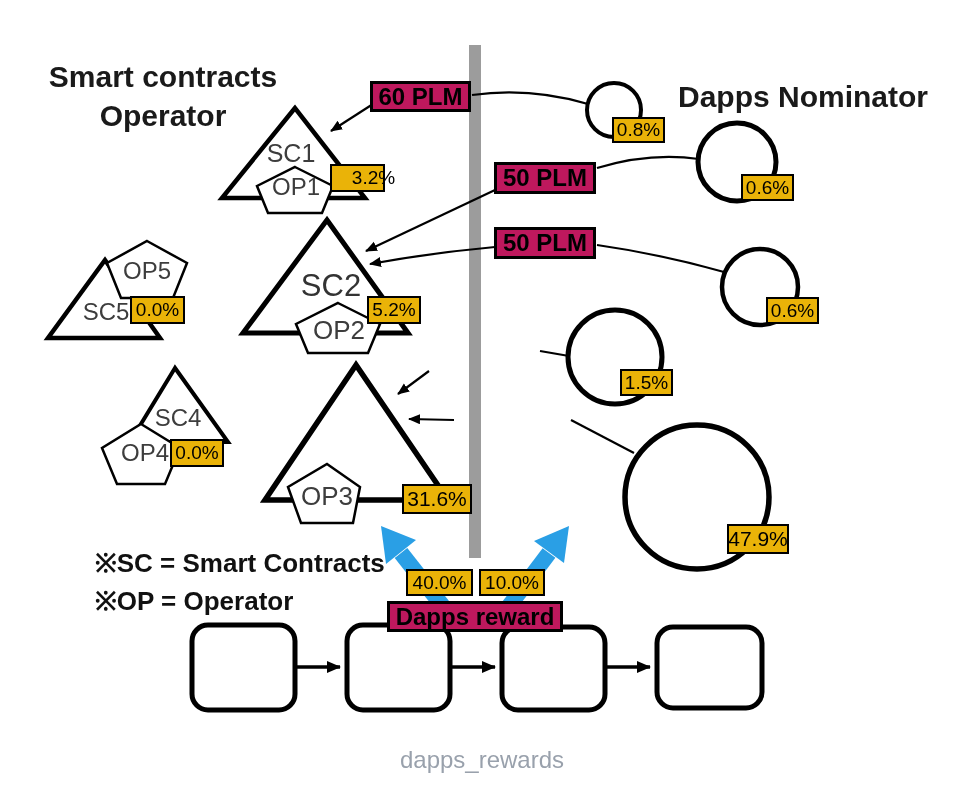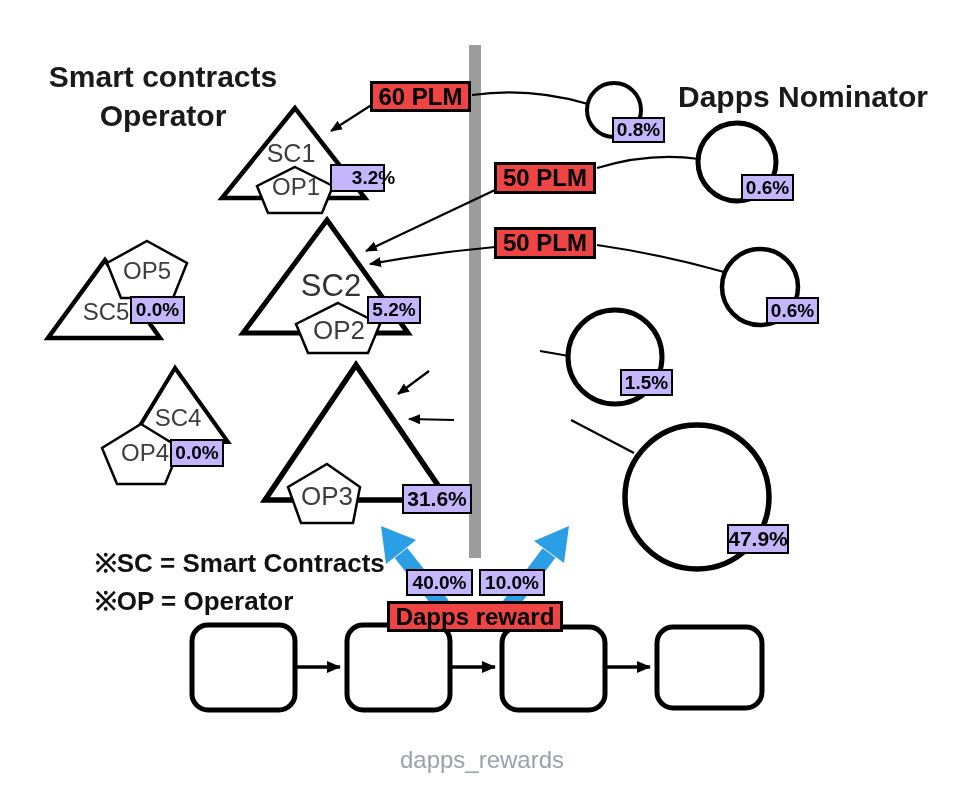--- a/index.html
+++ b/index.html
@@ -5,26 +5,26 @@
   html,body{margin:0;padding:0;background:#fff;}
   #stage{
     position:relative;width:960px;height:789px;background:#fff;overflow:hidden;
     font-family:"Liberation Sans",sans-serif;color:#000;
   }
   #shapes{position:absolute;left:0;top:0;width:960px;height:789px;}
   .abs{position:absolute;}
   .ttl{font-weight:bold;font-size:30px;color:#1a1a1a;white-space:nowrap;}
   .shape-lbl{position:absolute;transform:translateX(-50%);white-space:nowrap;color:#3d3d3d;font-size:24px;line-height:1;}
   .pctbox{
-    position:absolute;background:#c4b5fd;border:2px solid #000;
+    position:absolute;background:#eab308;border:2px solid #000;
     display:flex;align-items:center;justify-content:center;
-    font-size:19px;font-weight:bold;white-space:nowrap;box-sizing:border-box;
+    font-size:19px;font-weight:normal;white-space:nowrap;box-sizing:border-box;
   }
   .plmbox{
-    position:absolute;background:#ef4444;border:3px solid #000;
+    position:absolute;background:#be185d;border:3px solid #000;
     display:flex;align-items:center;justify-content:center;
     font-size:24px;font-weight:bold;white-space:nowrap;box-sizing:border-box;
   }
   .note{font-weight:bold;font-size:26px;white-space:nowrap;color:#111;margin-left:40px;}
   .footer{font-size:24px;white-space:nowrap;}
 </style>
 </head>
 <body>
 
 <div id="stage">

